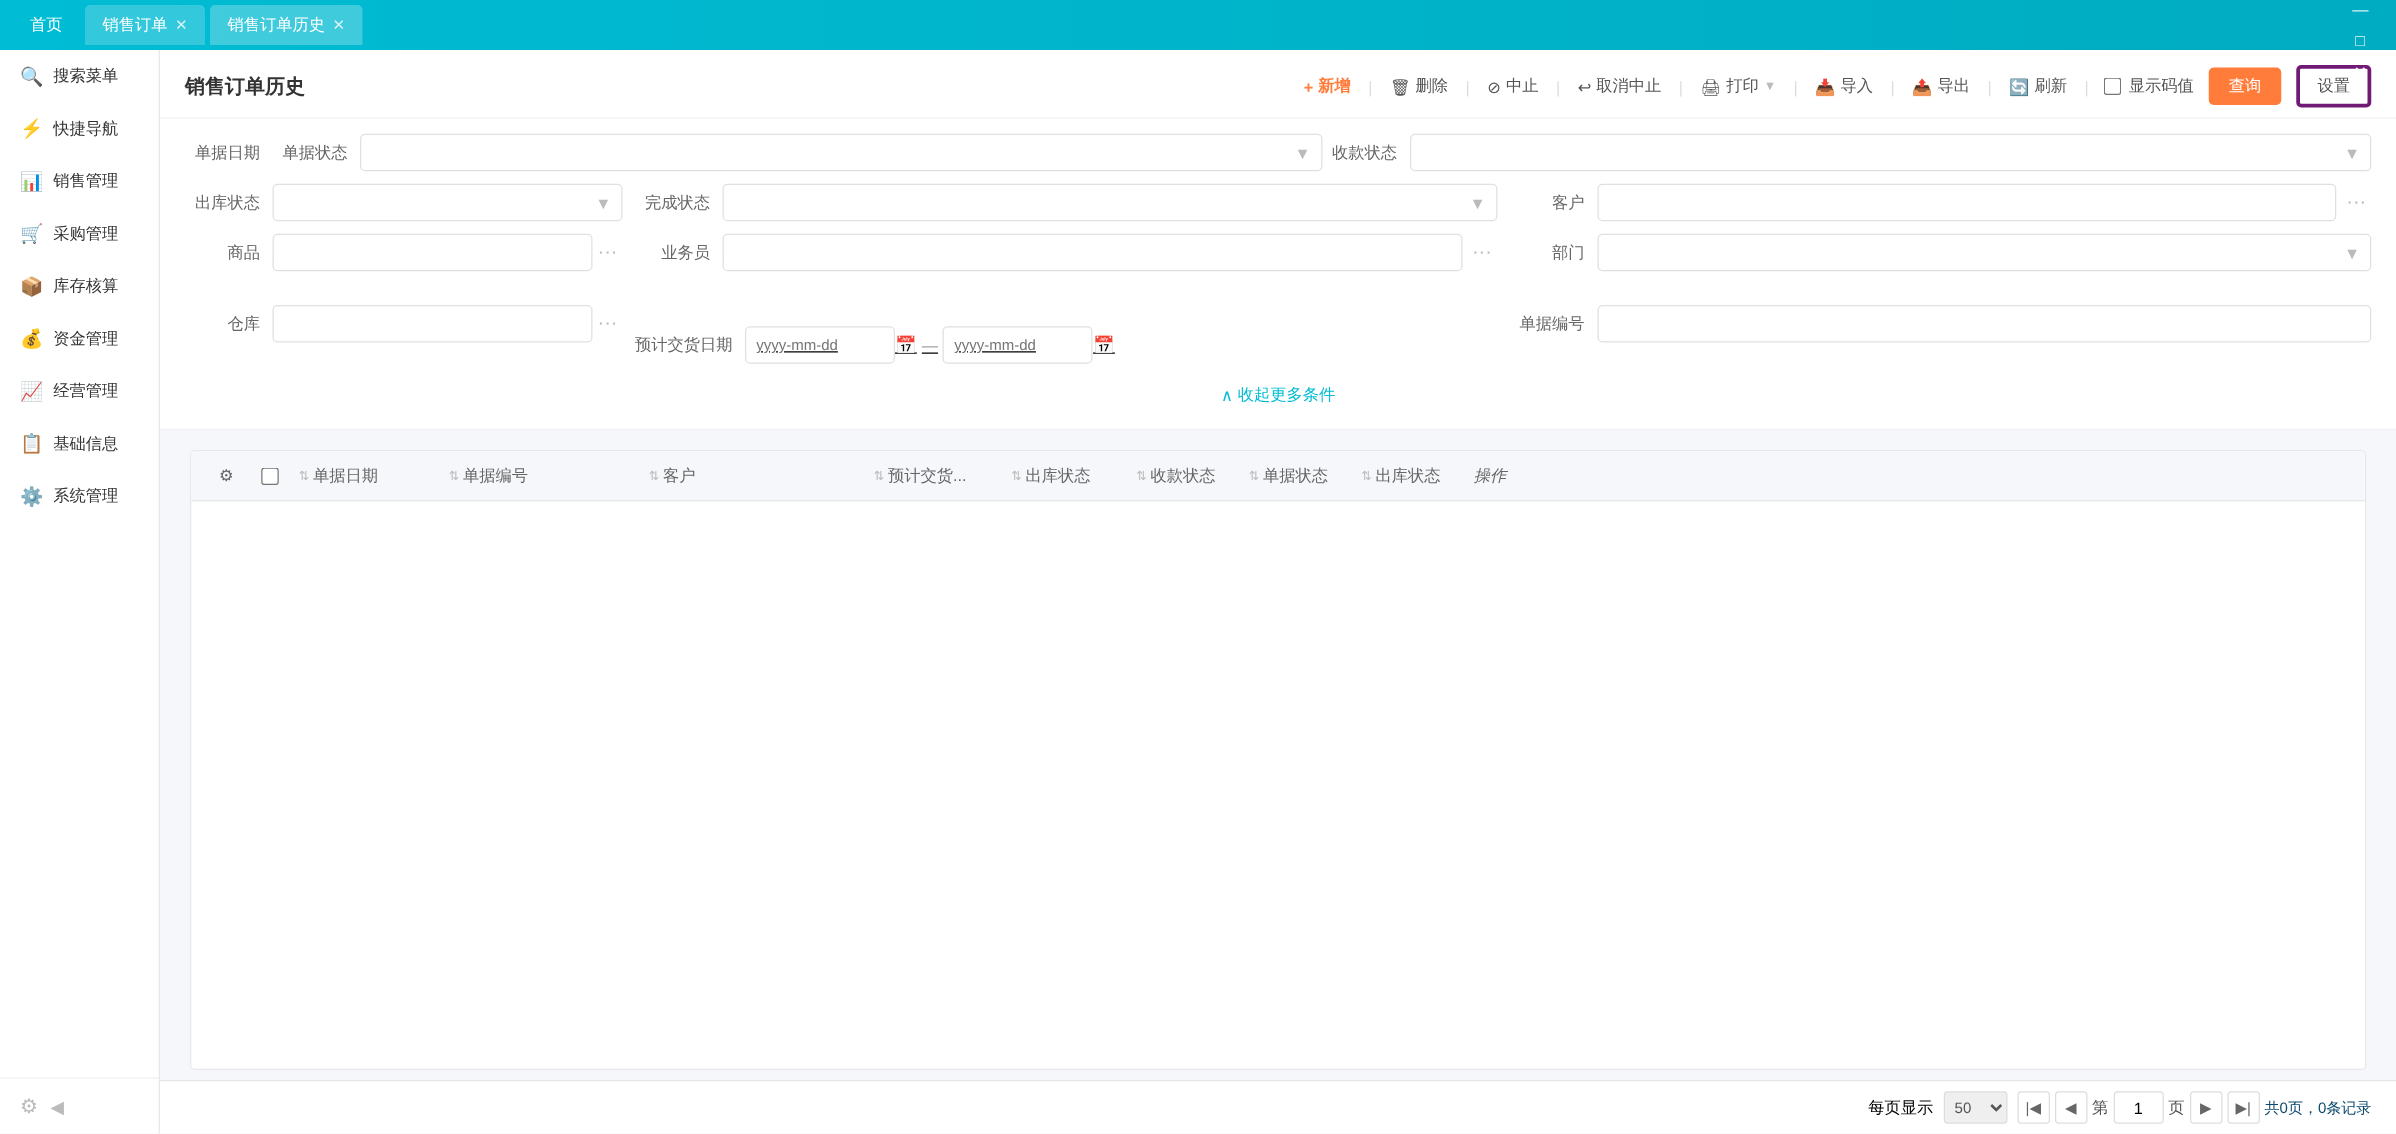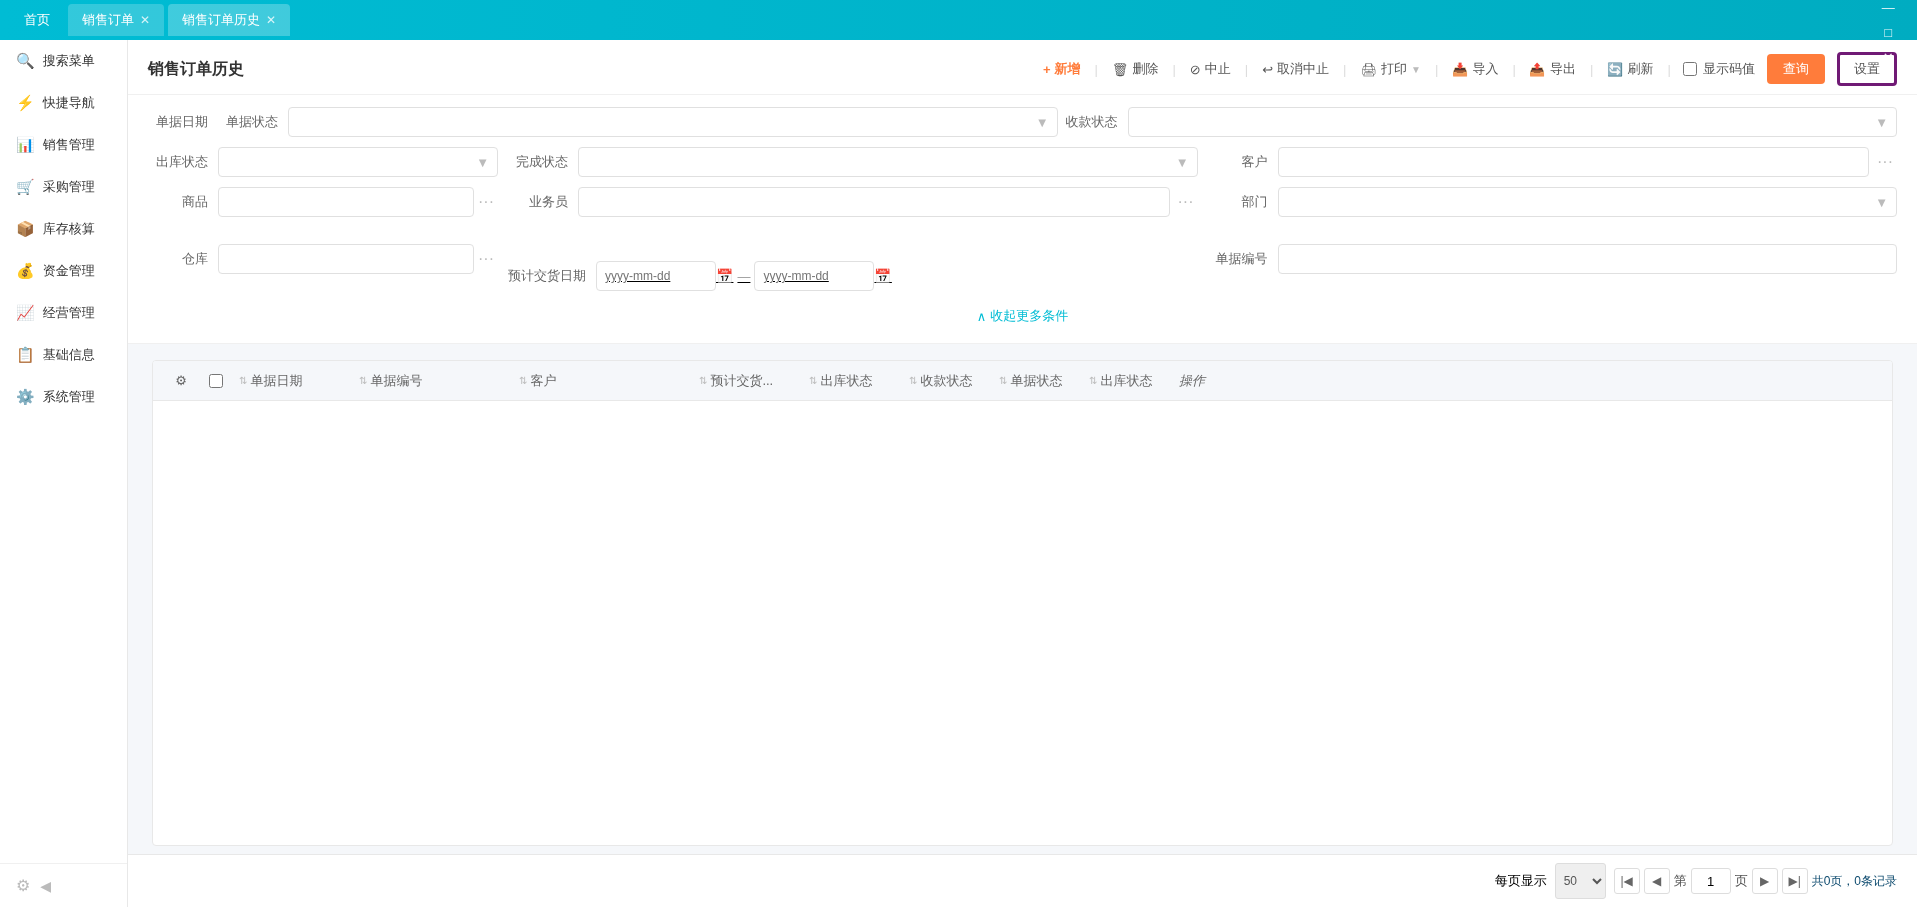--- a/index.html
+++ b/index.html
@@ -271,21 +271,21 @@
     .footer {
       background: white;
       border-top: 1px solid #e8e8e8;
       padding: 8px 20px;
       display: flex;
       align-items: center;
       justify-content: flex-end;
       gap: 8px;
     }
     .page-size-select {
-      height: 36px;
+      height: 26px;
       border: 1px solid #ddd;
       border-radius: 3px;
       padding: 0 4px;
       font-size: 12px;
       color: #555;
     }
     .page-nav {
       display: flex;
       align-items: center;
       gap: 4px;

